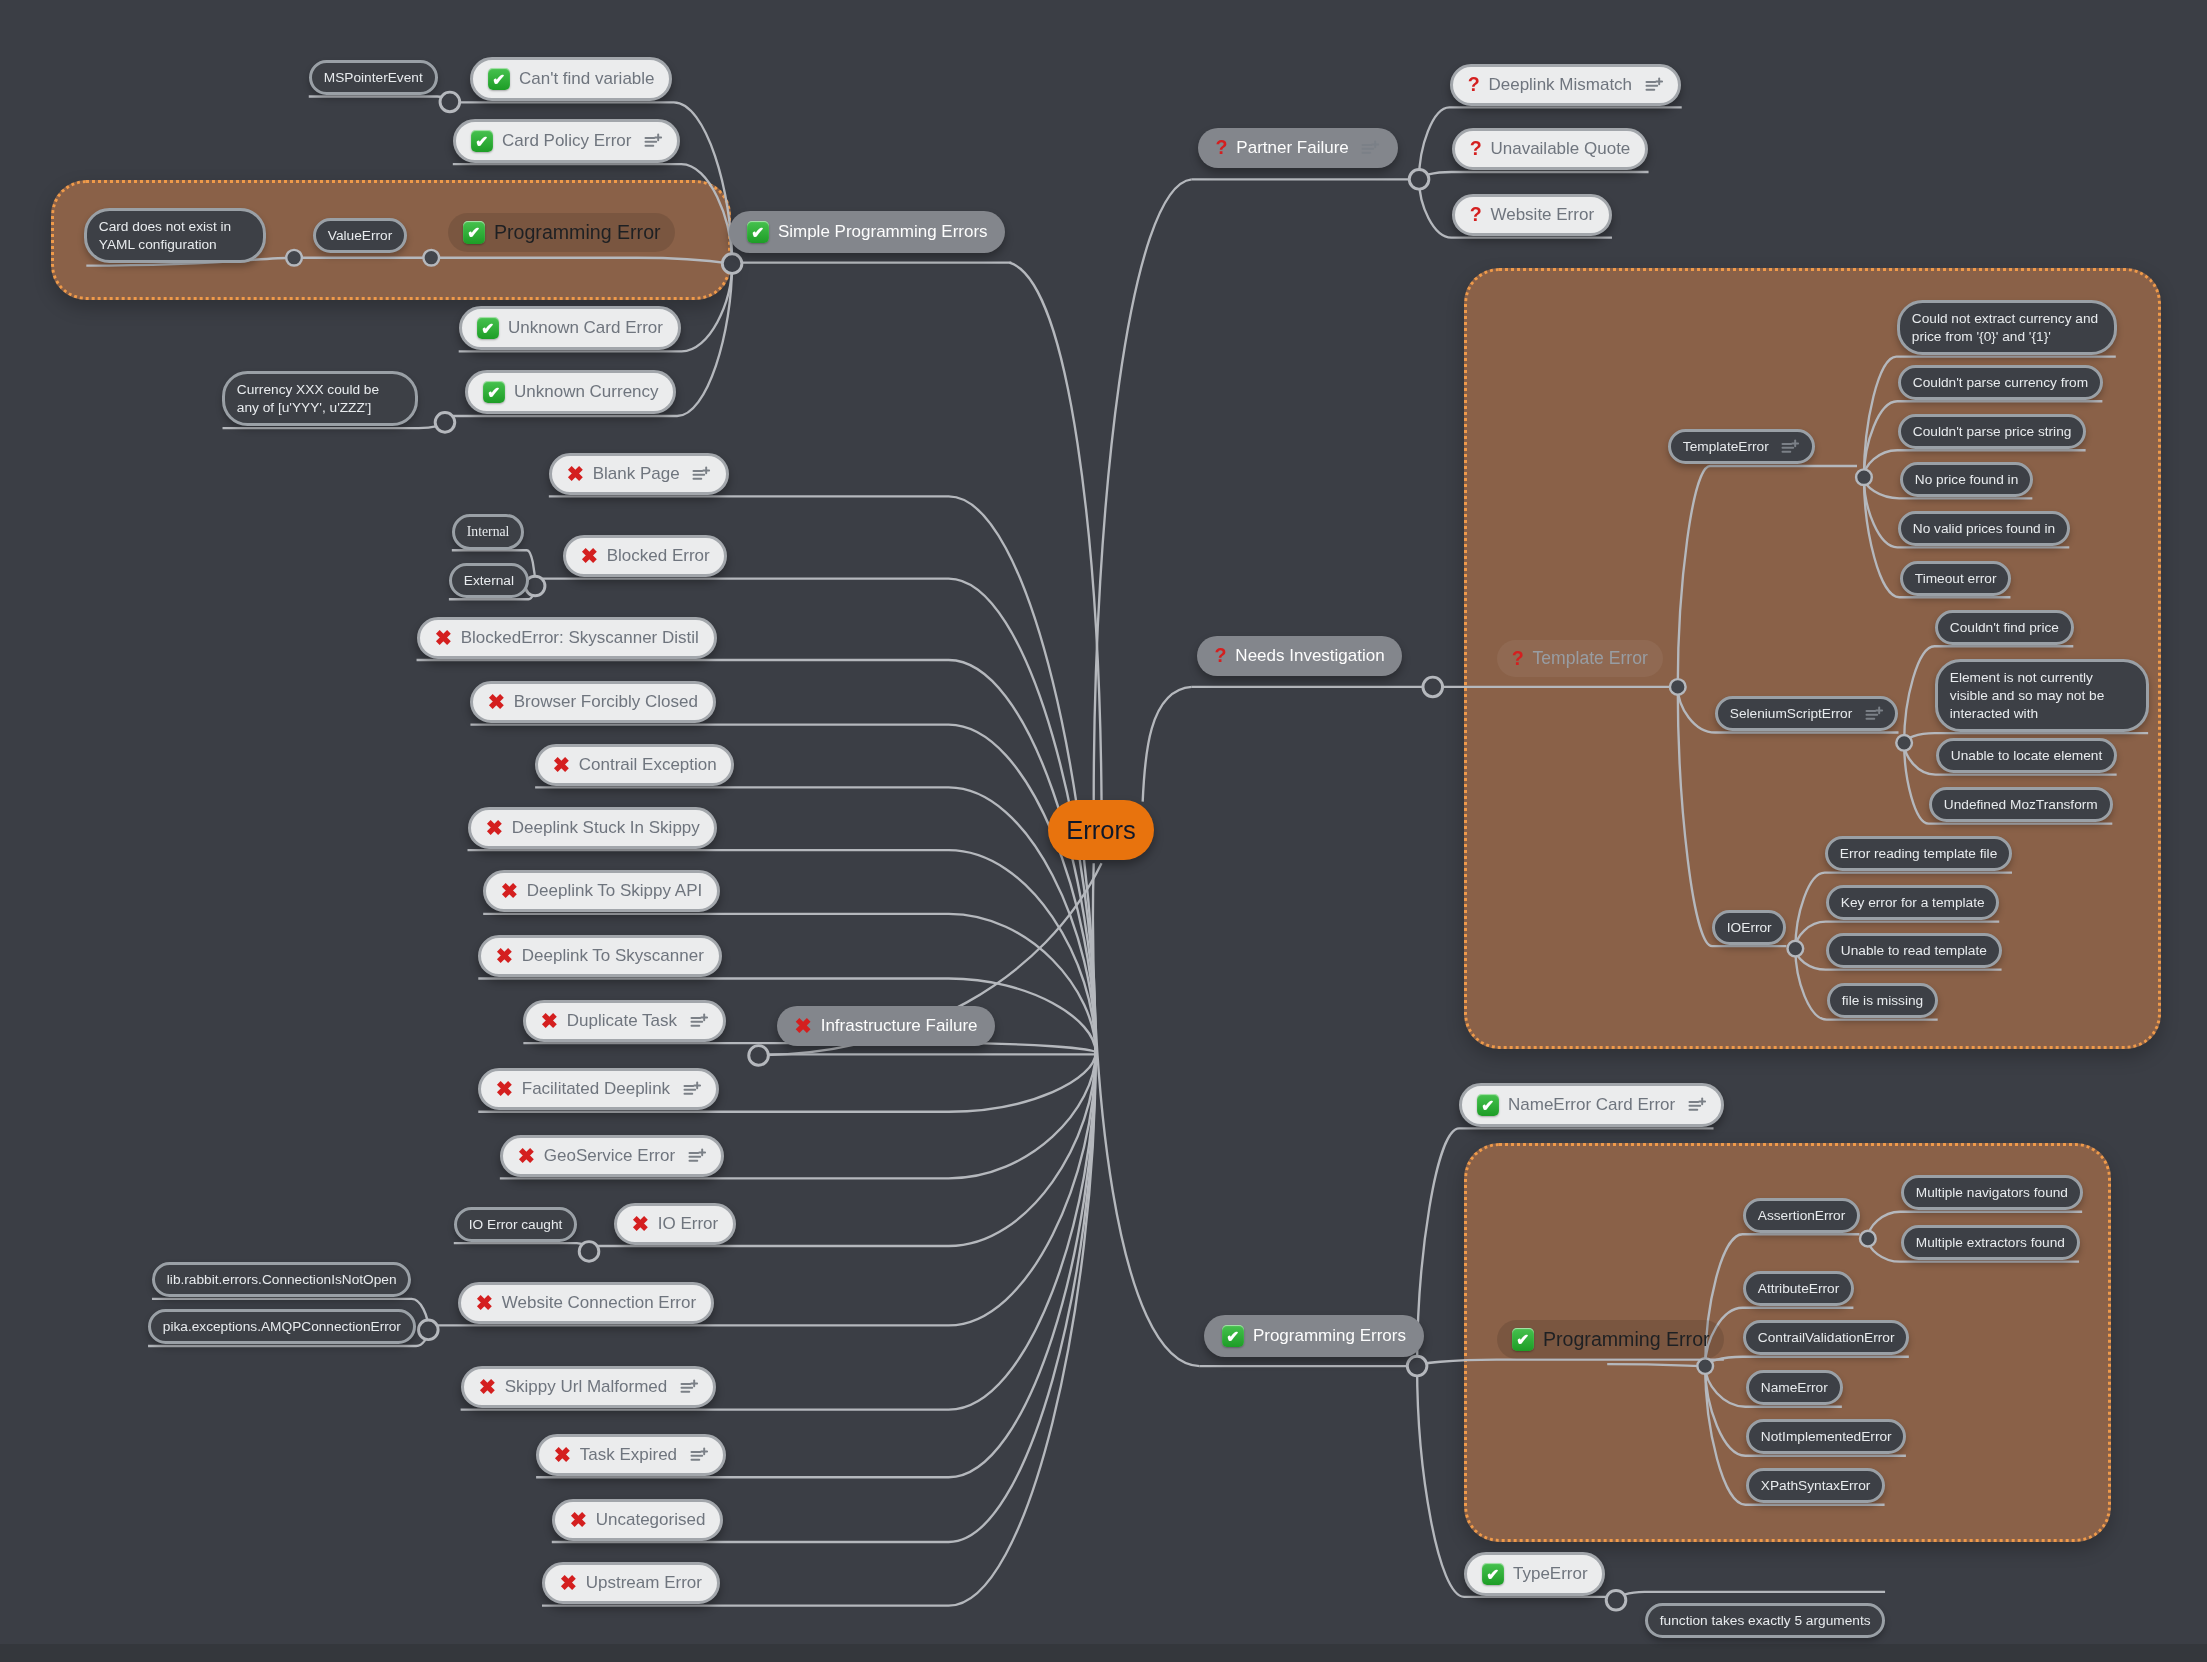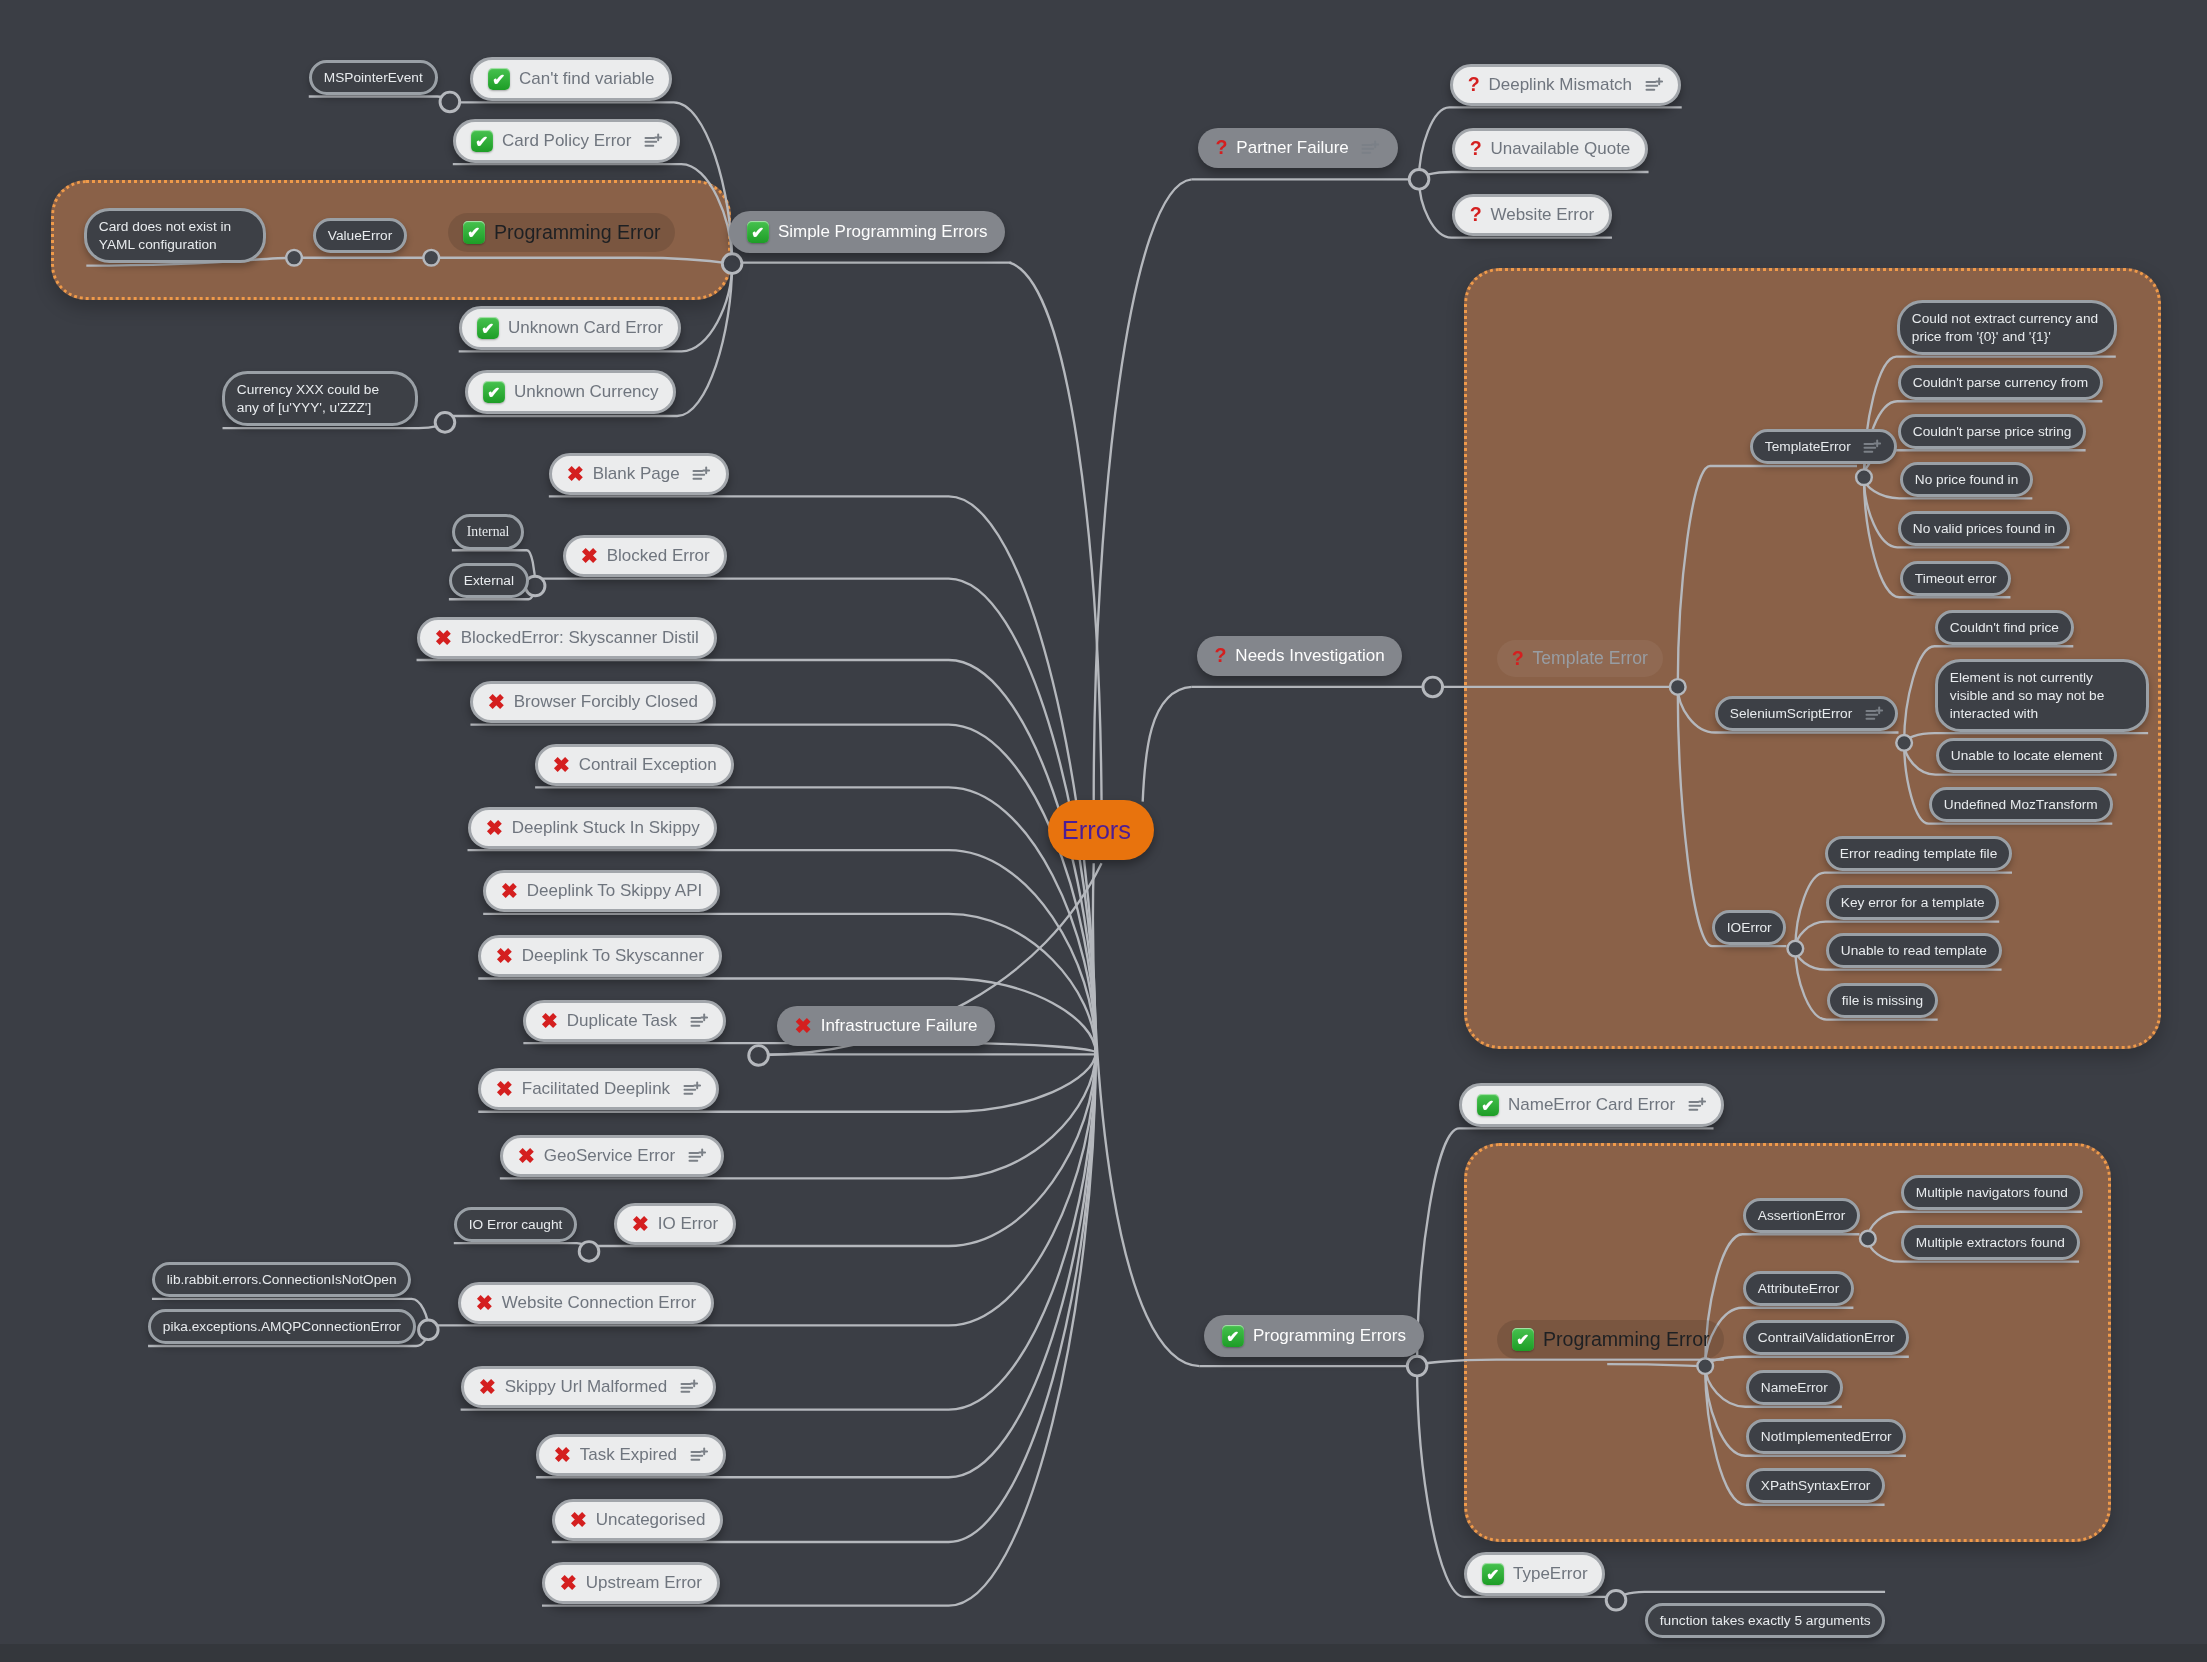--- a/index.html
+++ b/index.html
@@ -13,22 +13,22 @@
         box-sizing:border-box;z-index:2;border-radius:979px;}
   .light{background:#ebeced;border:3.4px solid #a2a6ab;color:#6f757e;
          font-size:17px;padding:7.8px 14.7px;box-shadow:0 4.9px 8.8px rgba(0,0,0,.33);}
   .dark{background:#3d4046;border:3.4px solid #9aa0a6;color:#e8ebee;
         font-size:13.7px;padding:6.9px 11.8px;border-radius:21.6px;box-shadow:0 3.9px 6.9px rgba(0,0,0,.25);}
   .branch{background:#83868c;color:#fdfdfd;font-size:17px;padding:9.8px 17.6px;
           box-shadow:0 4.9px 8.8px rgba(0,0,0,.3);}
   .brownmain{background:rgba(0,0,0,.11);color:#1e2023;font-size:19.6px;padding:7.8px 14.7px;
              border-radius:23.5px;}
   .dim{background:rgba(255,255,255,.055);color:#989da3;font-size:17.6px;padding:7.8px 14.7px;}
-  .center{background:#e8730d;color:#4c1d95;font-size:25.5px;padding:15.7px 13.7px;
-          border-radius:33px;box-shadow:0 4.9px 9.8px rgba(0,0,0,.35);}
+  .center{background:#e8730d;color:#0f172a;font-size:25.5px;padding:15.7px 13.7px;
+          border-radius:33px;box-shadow:0 4.9px 9.8px rgba(0,0,0,.35);justify-content:center;}
   .multi{white-space:normal;line-height:1.3;border-radius:25.5px;}
   .ic-check{flex:0 0 auto;width:22.5px;height:22.5px;border-radius:4.9px;
             background:linear-gradient(#47c24f,#1d9d26);display:flex;align-items:center;
             justify-content:center;color:#fff;font-weight:bold;font-size:15.7px;
             box-shadow:inset 0 1px 1px rgba(255,255,255,.55),0 1px 2px rgba(0,0,0,.3);}
   .ic-cross{flex:0 0 auto;color:#d41f1f;font-weight:900;font-size:20.6px;line-height:1;}
   .ic-q{flex:0 0 auto;color:#d41f1f;font-weight:800;font-size:19.6px;line-height:1;}
   .ic-details{flex:0 0 auto;display:flex;margin-left:3.9px;}
   .lbl{pointer-events:none;}
 </style>
@@ -376,21 +376,21 @@
       <span class="lbl">Website Error</span>
     </div>
     <div class="pill branch" style="left: 1197px; top: 636px;">
       <span class="ic-q">?</span>
       <span class="lbl">Needs Investigation</span>
     </div>
     <div class="pill dim" style="left: 1497px; top: 640px;">
       <span class="ic-q">?</span>
       <span class="lbl">Template Error</span>
     </div>
-    <div class="pill dark" style="left: 1750px; top: 429px;">
+    <div class="pill dark" style="left: 1668px; top: 429px;">
       <span class="lbl">TemplateError</span>
       <span class="ic-details">
         <svg width="18.6" height="15.7" viewBox="0 0 19 16">
           <g stroke="#7b8087" stroke-width="2" fill="none" stroke-linecap="round">
             <path d="M1.5 5h9"></path>
             <path d="M1.5 9h11"></path>
             <path d="M1.5 13h8"></path>
             <path d="M14.5 1.5v6"></path>
             <path d="M11.5 4.5h6"></path>
           </g>

